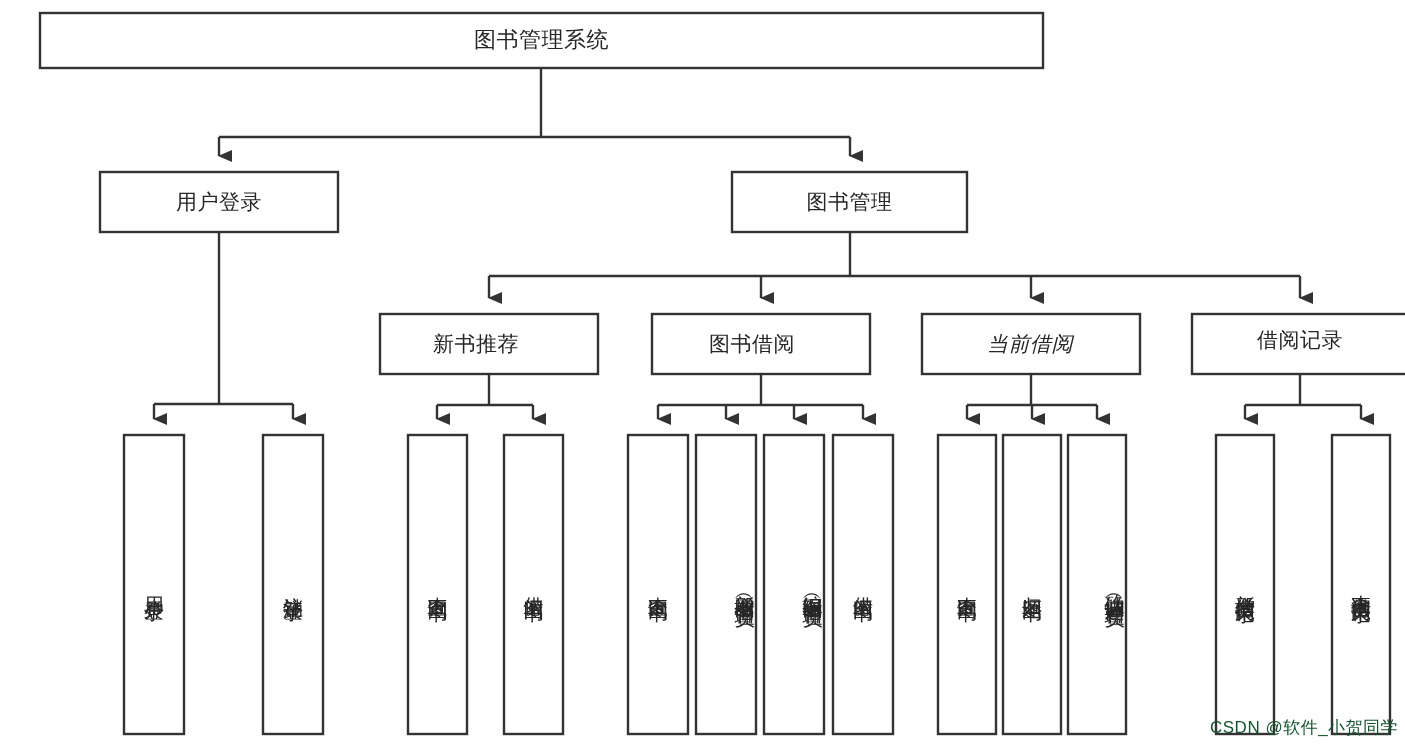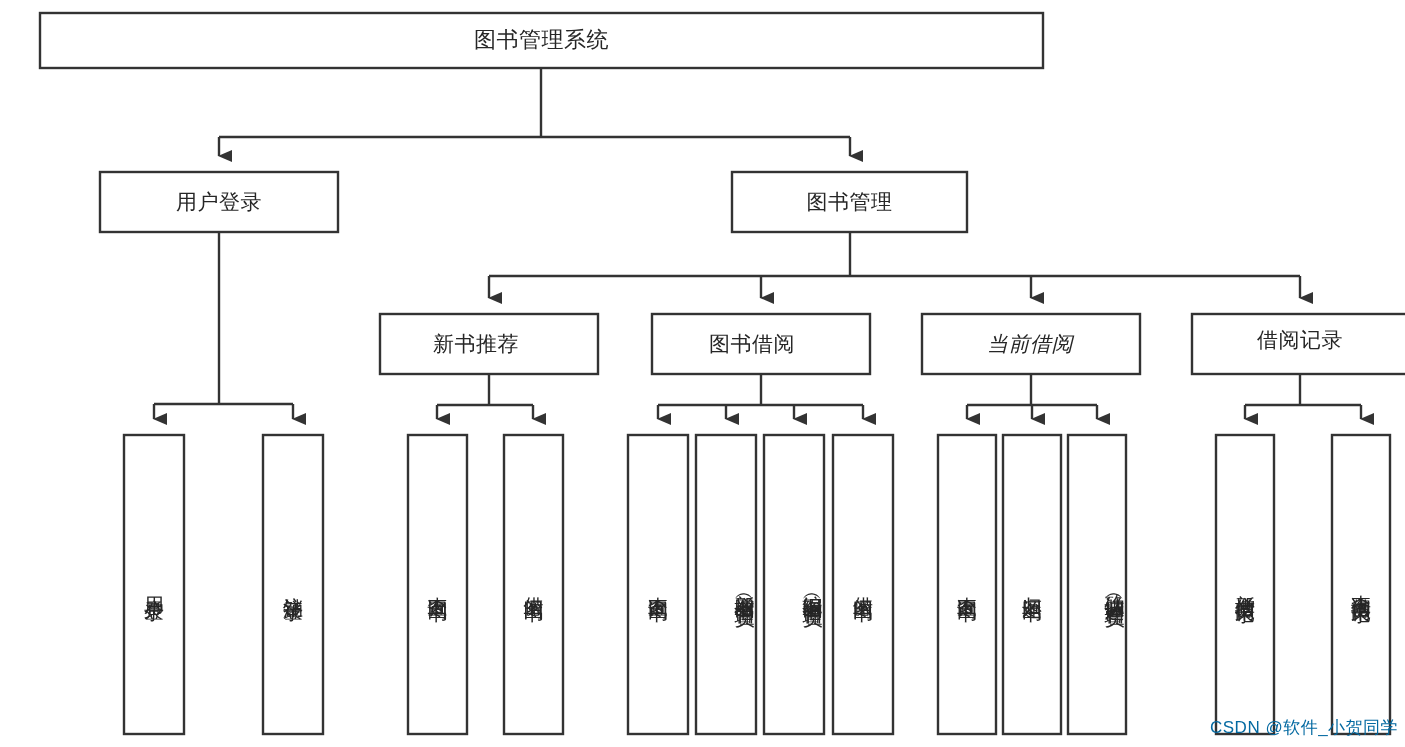--- a/index.html
+++ b/index.html
@@ -73,21 +73,21 @@
     text-orientation: upright;
     letter-spacing: 2px;
     pointer-events: none;
     overflow: hidden;
   }
   #watermark {
     position: absolute;
     left: 1190px;
     top: 716px;
     font-size: 17px;
-    color: #0369a1;
+    color: #14532d;
     font-family: "Liberation Sans", "DejaVu Sans", sans-serif;
     white-space: nowrap;
     letter-spacing: 0.5px;
     pointer-events: none;
   }
 </style>
 </head>
 <body>
 
 <div id="diagram-root">

